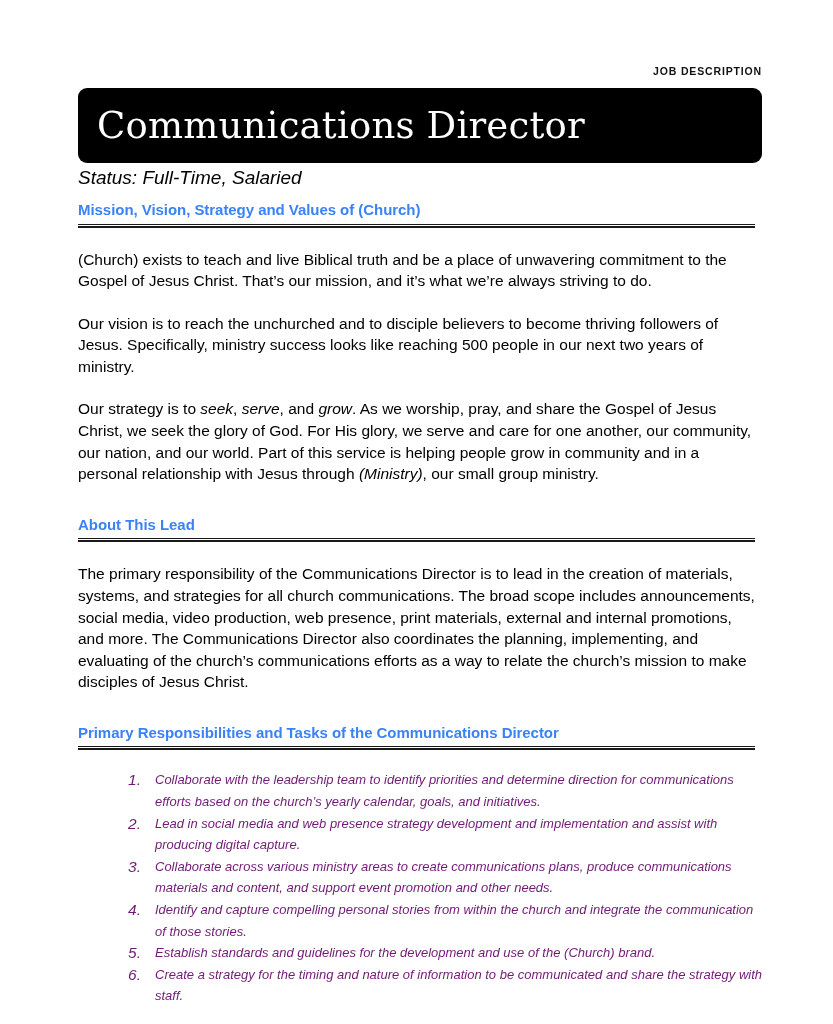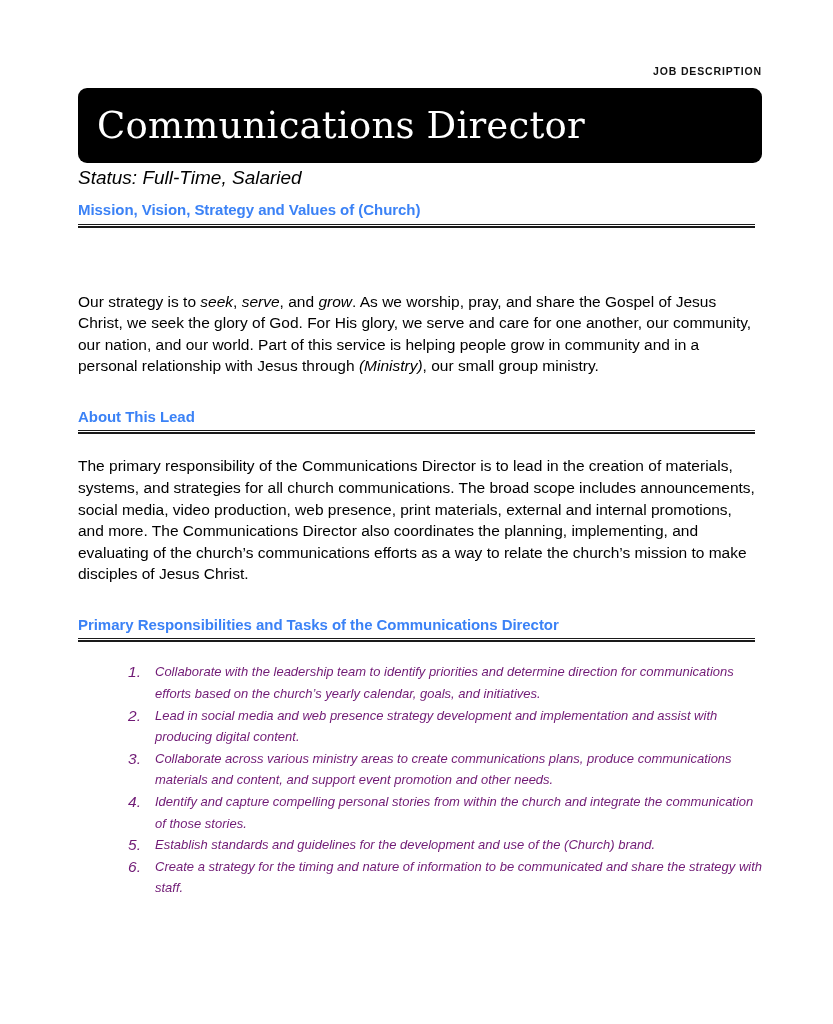--- a/index.html
+++ b/index.html
@@ -157,43 +157,45 @@
     </div>
 
     <div class="status-line">Status: Full-Time, Salaried</div>
 
     <div class="doc-body">
 
       <h2 class="section-heading">Mission, Vision, Strategy and Values of (Church)</h2>
       <div class="rule"></div>
       <div class="gap-after-rule"></div>
 
+      <p class="para">(Church) exists to teach and live Biblical truth and be a place of unwavering commitment to the Gospel of Jesus Christ. That’s our mission, and it’s what we’re always striving to do.</p>
       <div class="gap-para"></div>
 
+      <p class="para">Our vision is to reach the unchurched and to disciple believers to become thriving followers of Jesus. Specifically, ministry success looks like reaching 500 people in our next two years of ministry.</p>
       <div class="gap-para"></div>
 
       <p class="para"><span>Our strategy is to </span><em>seek</em><span>, </span><em>serve</em><span>, and </span><em>grow</em><span>. As we worship, pray, and share the Gospel of Jesus Christ, we seek the glory of God. For His glory, we serve and care for one another, our community, our nation, and our world. Part of this service is helping people grow in community and in a personal relationship with Jesus through </span><em>(Ministry)</em><span>, our small group ministry.</span></p>
 
       <div class="gap-section"></div>
 
       <h2 class="section-heading">About This Lead</h2>
       <div class="rule"></div>
       <div class="gap-after-rule"></div>
 
       <p class="para">The primary responsibility of the Communications Director is to lead in the creation of materials, systems, and strategies for all church communications. The broad scope includes announcements, social media, video production, web presence, print materials, external and internal promotions, and more. The Communications Director also coordinates the planning, implementing, and evaluating of the church’s communications efforts as a way to relate the church’s mission to make disciples of Jesus Christ.</p>
 
       <div class="gap-section"></div>
 
       <h2 class="section-heading">Primary Responsibilities and Tasks of the Communications Director</h2>
       <div class="rule"></div>
       <div class="gap-list"></div>
 
       <ol class="task-list">
         <li>Collaborate with the leadership team to identify priorities and determine direction for communications efforts based on the church’s yearly calendar, goals, and initiatives.</li>
-        <li>Lead in social media and web presence strategy development and implementation and assist with producing digital content.</li>
+        <li>Lead in social media and web presence strategy development and implementation and assist with producing digital capture.</li>
         <li>Collaborate across various ministry areas to create communications plans, produce communications materials and content, and support event promotion and other needs.</li>
         <li>Identify and capture compelling personal stories from within the church and integrate the communication of those stories.</li>
         <li>Establish standards and guidelines for the development and use of the (Church) brand.</li>
         <li>Create a strategy for the timing and nature of information to be communicated and share the strategy with staff.</li>
       </ol>
 
     </div>
   </div>
 </div>
 

